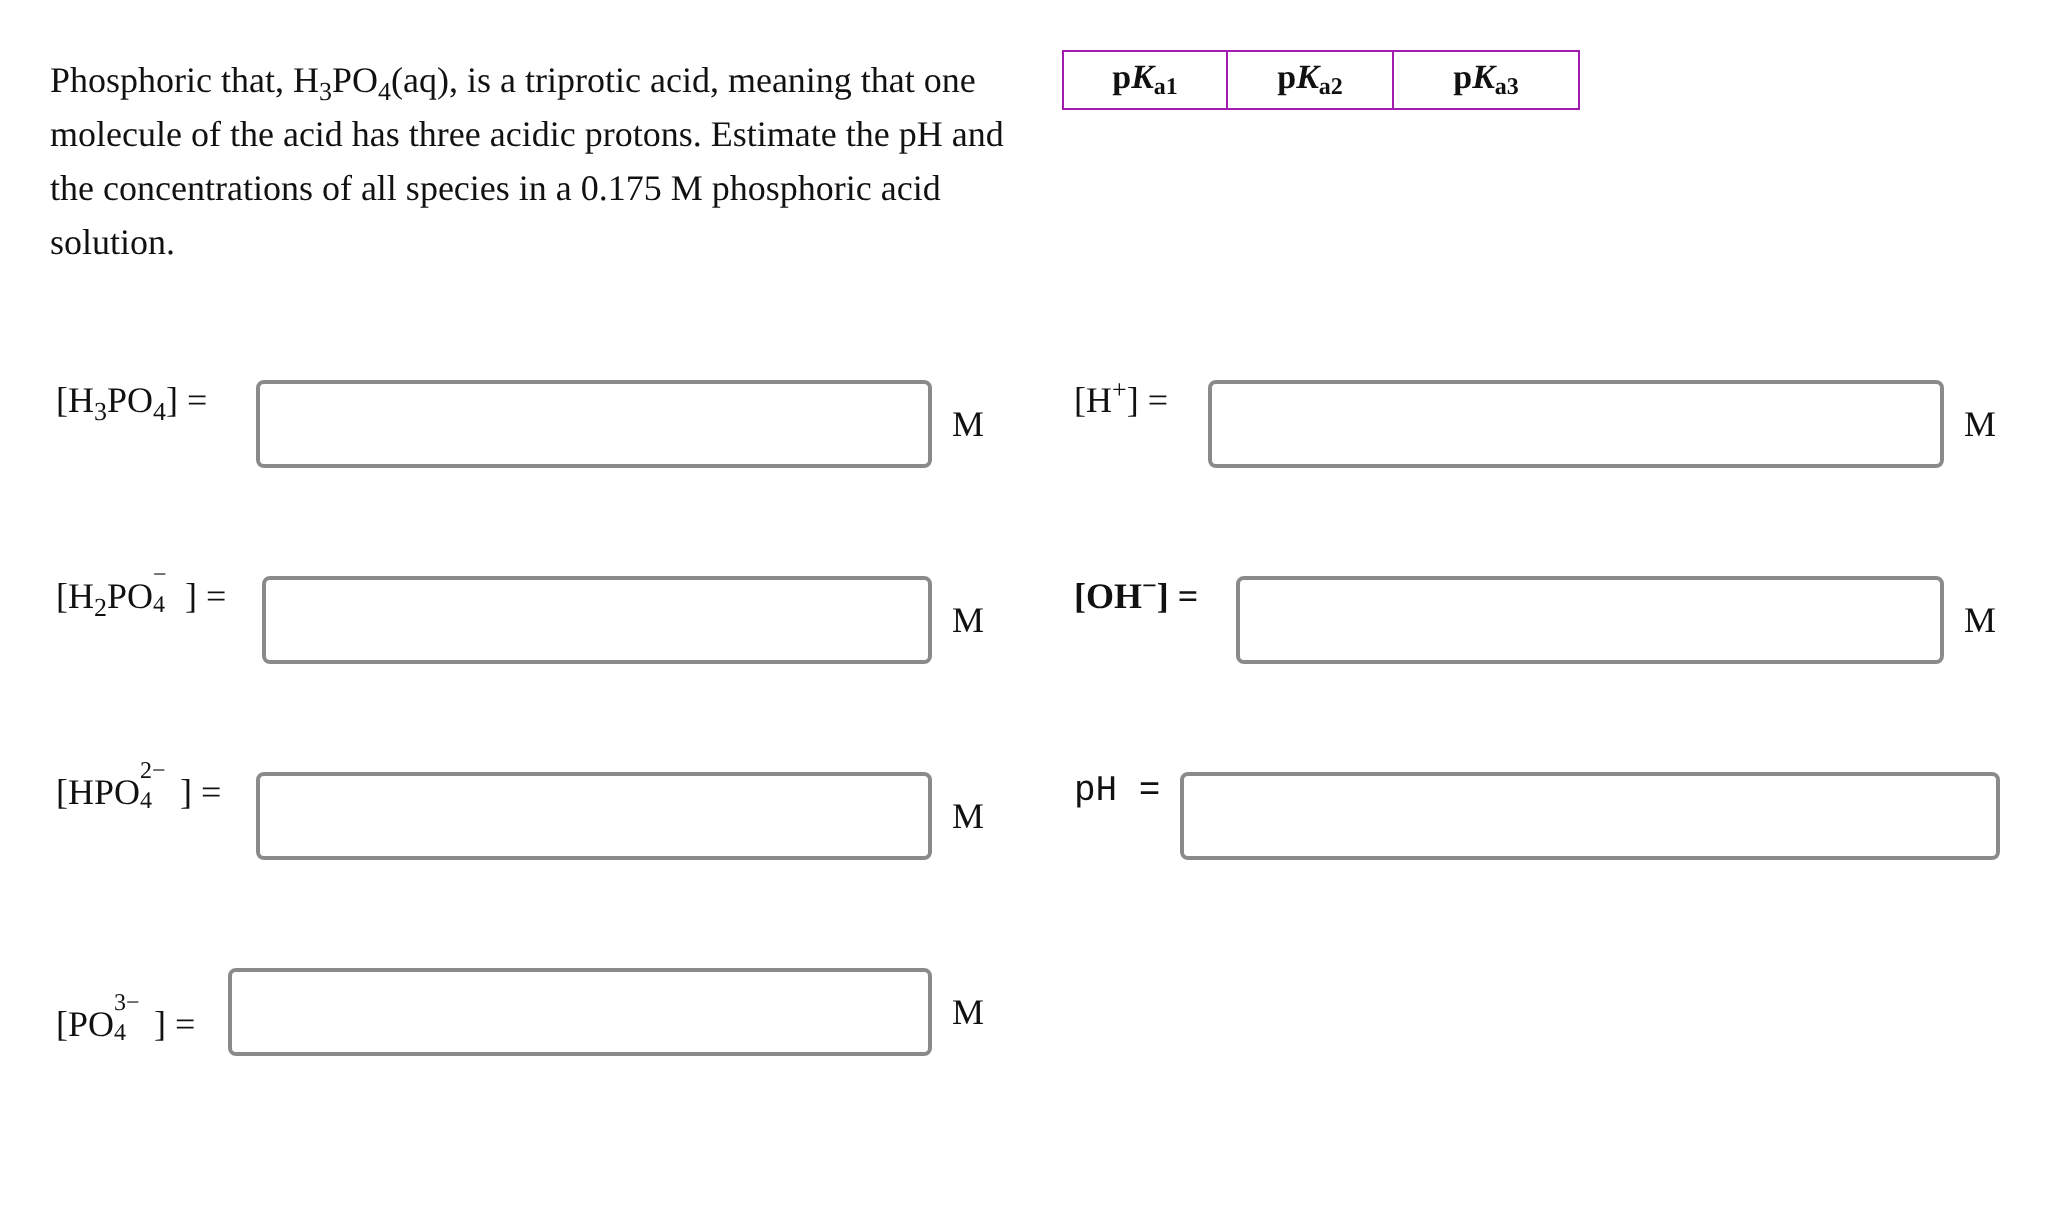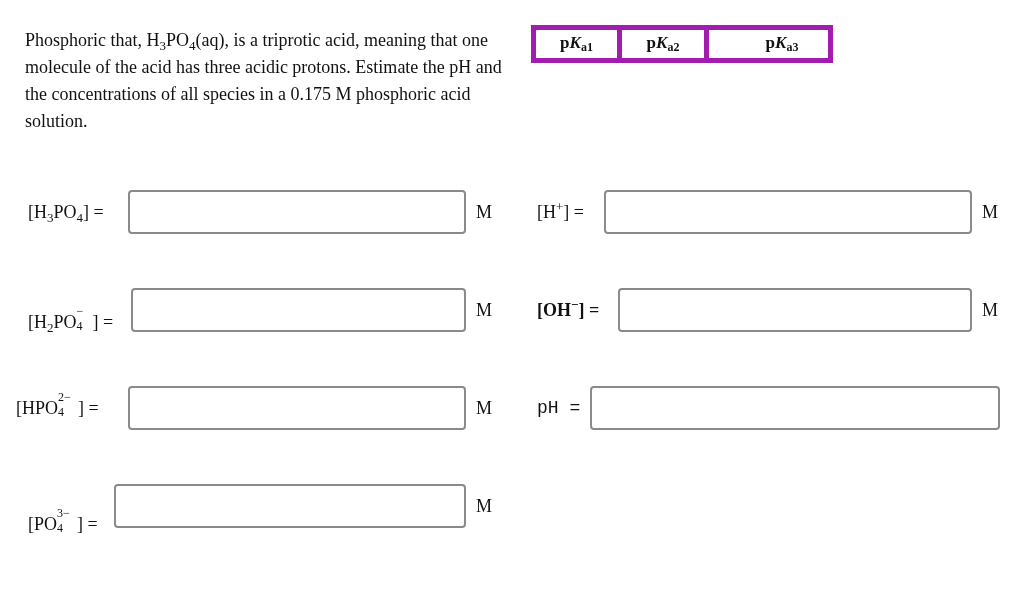--- a/index.html
+++ b/index.html
@@ -6,26 +6,26 @@
   body { width: 1024px; height: 605px; position: relative; overflow: hidden;
          font-family: "Liberation Serif", "DejaVu Serif", serif; color: #111; }
   .problem { position: absolute; left: 25px; top: 27px; width: 500px;
              font-size: 18px; line-height: 27px; }
   .sub { font-size: 13px; vertical-align: -4px; line-height: 0; }
   .sup { font-size: 13px; vertical-align: 7px; line-height: 0; }
   .supsub { display: inline-block; position: relative; width: 16px; height: 18px; vertical-align: -2px; }
   .supsub .s1 { position: absolute; left: 0; top: -7px; font-size: 12px; line-height: 12px; }
   .supsub .s2 { position: absolute; left: 0; top: 8px; font-size: 12px; line-height: 12px; }
   table.pka { position: absolute; left: 531px; top: 25px; border-collapse: collapse; font-size: 17px; }
-  table.pka td, table.pka th { border: 5px solid #a21caf; text-align: center; height: 28px; padding: 0; }
+  table.pka td, table.pka th { border: 1px solid #a21caf; text-align: center; height: 28px; padding: 0; }
   table.pka th { font-weight: bold; }
-  table.pka .c1 { width: 81px; } table.pka .c2 { width: 82px; } table.pka .c3 { width: 92px; padding-left: 27px; }
+  table.pka .c1 { width: 81px; } table.pka .c2 { width: 82px; } table.pka .c3 { width: 92px; }
   table.pka .k { font-style: italic; }
   table.pka .a { font-size: 12px; vertical-align: -3px; font-style: normal; }
-  .row { position: absolute; height: 44px; display: flex; align-items: center; font-size: 18px; }
+  .row { position: absolute; height: 44px; display: flex; align-items: flex-start; font-size: 18px; }
   .lbl { white-space: nowrap; }
   .field { position: absolute; height: 40px; border: 2px solid #8a8a8a; border-radius: 4px;
            background: #fff; box-sizing: content-box; }
   .field input { width: 100%; height: 100%; border: none; outline: none; background: transparent;
                  font-size: 18px; padding: 0 8px; box-sizing: border-box; font-family: inherit; }
   .unit { position: absolute; font-size: 18px; }
 </style>
 </head>
 <body>
 
@@ -40,27 +40,27 @@
   </tr>
 </tbody>
   </table>
 
 <div class="row" style="left:28px; top:190px;">
   <span class="lbl"><span>[H</span><span class="sub">3</span><span>PO</span><span class="sub">4</span><span>] =</span></span>
 </div>
 <div class="field" style="left:128px; top:190px; width:334px;"><input type="text" value="" style=""></div>
 <div class="unit" style="left:476px; top:202px;">M</div>
 
-<div class="row" style="left:28px; top:300px;">
+<div class="row" style="left:28px; top:288px;">
   <span class="lbl"><span>[H</span><span class="sub">2</span><span>PO</span><span class="supsub"><span class="s1">−</span><span class="s2">4</span></span><span>] =</span></span>
 </div>
 <div class="field" style="left:131px; top:288px; width:331px;"><input type="text" value="" style=""></div>
 <div class="unit" style="left:476px; top:300px;">M</div>
 
-<div class="row" style="left:16px; top:386px;">
+<div class="row" style="left:28px; top:386px;">
   <span class="lbl"><span>[HPO</span><span class="supsub" style="width:20px;"><span class="s1">2−</span><span class="s2">4</span></span><span>] =</span></span>
 </div>
 <div class="field" style="left:128px; top:386px; width:334px;"><input type="text" value="" style=""></div>
 <div class="unit" style="left:476px; top:398px;">M</div>
 
 <div class="row" style="left:28px; top:502px;">
   <span class="lbl"><span>[PO</span><span class="supsub" style="width:20px;"><span class="s1">3−</span><span class="s2">4</span></span><span>] =</span></span>
 </div>
 <div class="field" style="left:114px; top:484px; width:348px;"><input type="text" value="" style=""></div>
 <div class="unit" style="left:476px; top:496px;">M</div>

